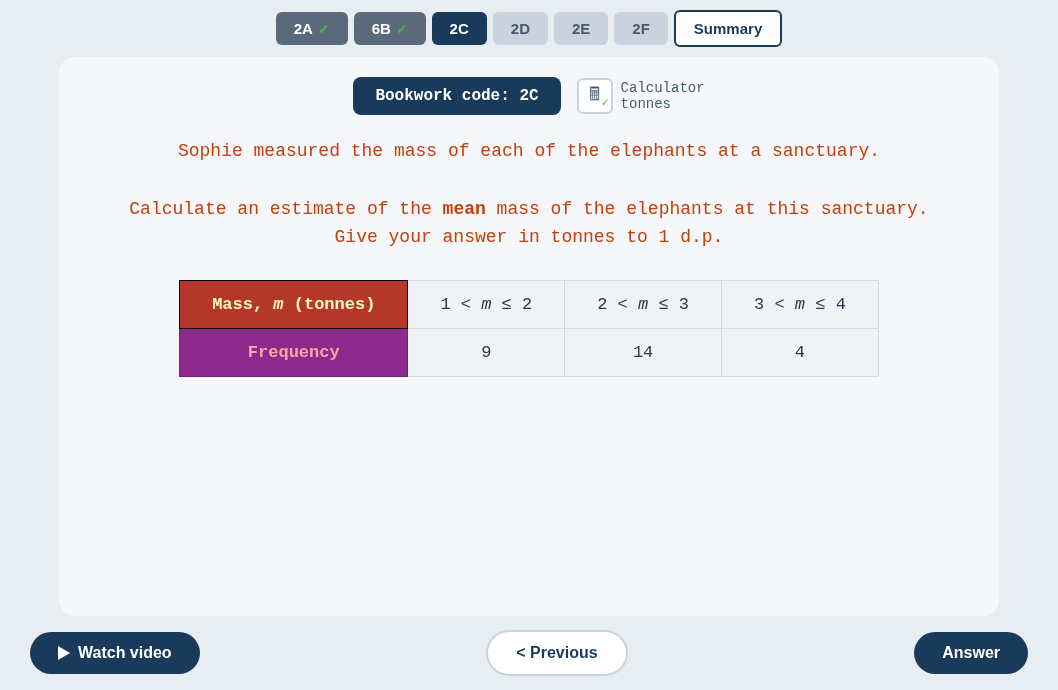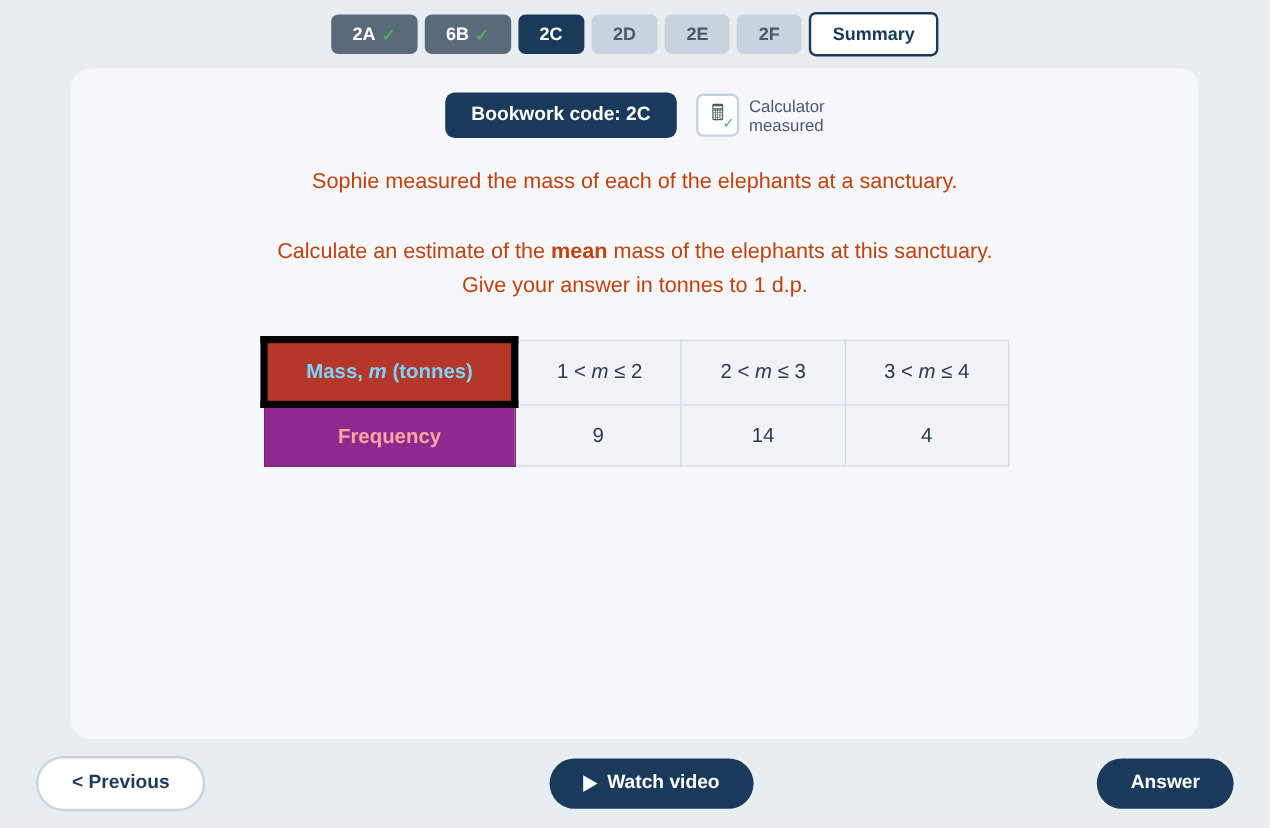--- a/index.html
+++ b/index.html
@@ -67,20 +67,21 @@
     .main-content {
       background: #f5f7fa;
       border-radius: 16px;
       width: 940px;
       flex: 1;
       display: flex;
       flex-direction: column;
       align-items: center;
       padding: 20px 40px 20px 40px;
       margin: 0 20px;
+      font-family: Liberation Mono, monospace;
     }
 
     
     .bookwork-row {
       display: flex;
       align-items: center;
       gap: 16px;
       margin-bottom: 22px;
     }
 
@@ -146,23 +147,23 @@
       padding: 14px 32px;
       text-align: center;
       font-size: 17px;
       color: #2a3a4a;
       background: #f0f2f5;
       min-width: 130px;
     }
 
     .data-table td.header-mass {
       background: #b5372a;
-      color: #7dd3fc;
+      color: #fef9c3;
       font-weight: 700;
-      border: 6px solid #000000;
+      border: 1px solid #000000;
       min-width: 160px;
     }
 
     .data-table td.header-freq {
       background: #8e2a8e;
       color: #fca5a5;
       font-weight: 700;
       border: 1px solid #7a1e7a;
     }
 
@@ -247,21 +248,21 @@
     <div class="bookwork-badge">
       <span>Bookwork code: 2C</span>
     </div>
     <div class="calculator-allowed">
       <div class="calc-icon">
         <span>🖩</span>
         <span class="calc-check">✓</span>
       </div>
       <div>
         <div>Calculator</div>
-        <div>measured</div>
+        <div>tonnes</div>
       </div>
     </div>
   </div>
 
   <div class="question-text">
     <p>Sophie measured the mass of each of the elephants at a sanctuary.</p>
     <br>
     <p>
       <span>Calculate an estimate of the </span><span class="bold">mean</span><span> mass of the elephants at this sanctuary.</span>
     </p>
@@ -288,23 +289,23 @@
       <td class="header-freq">Frequency</td>
       <td>9</td>
       <td>14</td>
       <td>4</td>
     </tr>
   </tbody>
     </table>
 </div>
 
 <div class="bottom-nav">
-  <button class="bottom-btn prev-btn">
-    <span>&lt; Previous</span>
-  </button>
   <button class="bottom-btn watch-btn">
     <span class="play-icon"></span>
     <span>Watch video</span>
   </button>
+  <button class="bottom-btn prev-btn">
+    <span>&lt; Previous</span>
+  </button>
   <button class="bottom-btn answer-btn">
     <span>Answer</span>
   </button>
 </div>
 
 </body></html>

